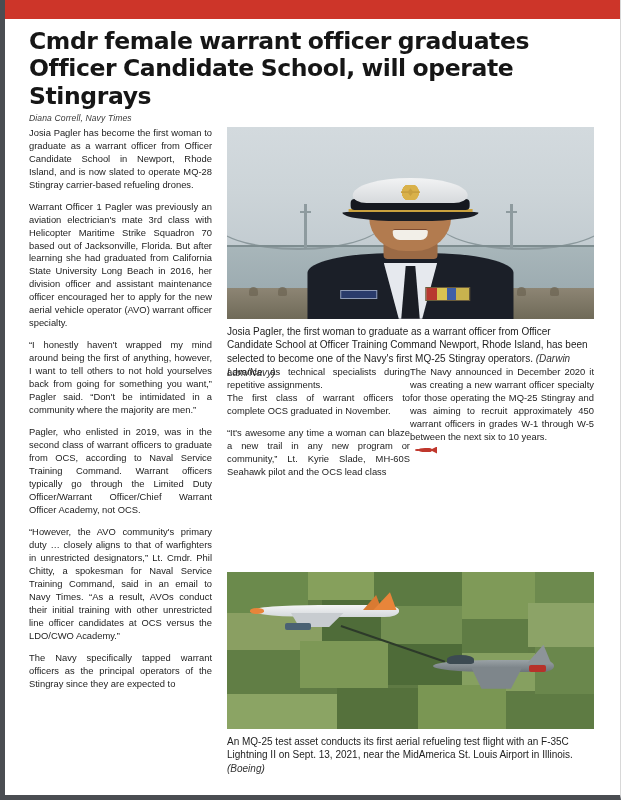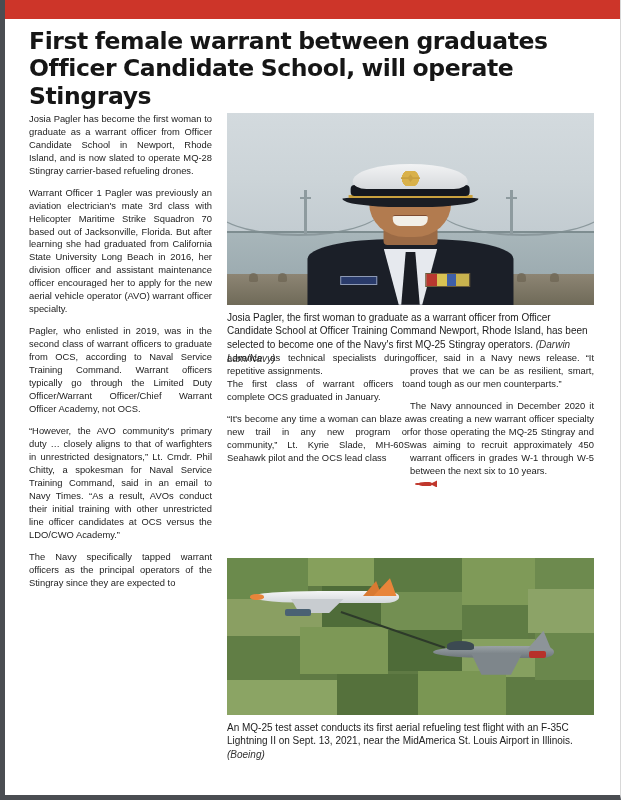--- a/index.html
+++ b/index.html
@@ -287,27 +287,29 @@
 </style>
 </head>
 <body>
 
 <div class="page">
 
   <div class="top-bar"></div>
 
   <div class="content">
 
-    <h1 class="headline">First female warrant between graduates Officer Candidate School, will operate Stingrays</h1>
+    <h1 class="headline">Cmdr female warrant officer graduates Officer Candidate School, will operate Stingrays</h1>
+    <div class="byline">Diana Correll, Navy Times</div>
 
     <div class="body-area">
 
       <div class="col col1">
         <p>Josia Pagler has become the first woman to graduate as a warrant officer from Officer Candidate School in Newport, Rhode Island, and is now slated to operate MQ-28 Stingray carrier-based refueling drones.</p>
         <p>Warrant Officer 1 Pagler was previously an aviation electrician's mate 3rd class with Helicopter Maritime Strike Squadron 70 based out of Jacksonville, Florida. But after learning she had graduated from California State University Long Beach in 2016, her division officer and assistant maintenance officer encouraged her to apply for the new aerial vehicle operator (AVO) warrant officer specialty.</p>
+        <p>“I honestly haven't wrapped my mind around being the first of anything, however, I want to tell others to not hold yourselves back from going for something you want,” Pagler said. “Don't be intimidated in a community where the majority are men.”</p>
         <p>Pagler, who enlisted in 2019, was in the second class of warrant officers to graduate from OCS, according to Naval Service Training Command. Warrant officers typically go through the Limited Duty Officer/Warrant Officer/Chief Warrant Officer Academy, not OCS.</p>
         <p>“However, the AVO community's primary duty … closely aligns to that of warfighters in unrestricted designators,” Lt. Cmdr. Phil Chitty, a spokesman for Naval Service Training Command, said in an email to Navy Times. “As a result, AVOs conduct their initial training with other unrestricted line officer candidates at OCS versus the LDO/CWO Academy.”</p>
         <p>The Navy specifically tapped warrant officers as the principal operators of the Stingray since they are expected to</p>
       </div>
 
       <div class="photo-block photo-top">
         <div class="photo portrait">
           <div class="p-sky"></div>
           <div class="p-water"></div>
           <div class="p-shore"></div>
@@ -343,26 +345,25 @@
           </div>
         </div>
         <div class="caption">
           <span>Josia Pagler, the first woman to graduate as a warrant officer from Officer Candidate School at Officer Training Command Newport, Rhode Island, has been selected to become one of the Navy's first MQ-25 Stingray operators.</span>
           <i>(Darwin Lam/Navy)</i>
         </div>
       </div>
 
       <div class="col col2">
         <p class="tight">advance as technical specialists during repetitive assignments.</p>
-        <p>The first class of warrant officers to complete OCS graduated in January.</p>
-        <p>“It's become any time a woman can blaze a new trail in any new program or community,” Lt. Kyrie Slade, MH-60S Seahawk pilot and the OCS lead class</p>
+        <p>The first class of warrant officers to complete OCS graduated in November.</p>
+        <p>“It's awesome any time a woman can blaze a new trail in any new program or community,” Lt. Kyrie Slade, MH-60S Seahawk pilot and the OCS lead class</p>
       </div>
 
       <div class="col col3">
-        <p>officer, said in a Navy news release. “It proves that we can be as resilient, smart, and tough as our men counterparts.”</p>
         <p class="tight">The Navy announced in December 2020 it was creating a new warrant officer specialty for those operating the MQ-25 Stingray and was aiming to recruit approximately 450 warrant officers in grades W-1 through W-5 between the next six to 10 years.</p>
         <p><span class="endmark"><span class="em-n"></span><span class="em-b"></span><span class="em-t"></span></span></p>
       </div>
 
       <div class="photo-block photo-bottom">
         <div class="photo aerial">
           <div class="fields">
             <div class="fld" style="left:0%;top:0%;width:22%;height:26%;background:#6b8a4c"></div>
             <div class="fld" style="left:22%;top:0%;width:18%;height:18%;background:#86a05c"></div>
             <div class="fld" style="left:40%;top:0%;width:24%;height:22%;background:#5c7a42"></div>

